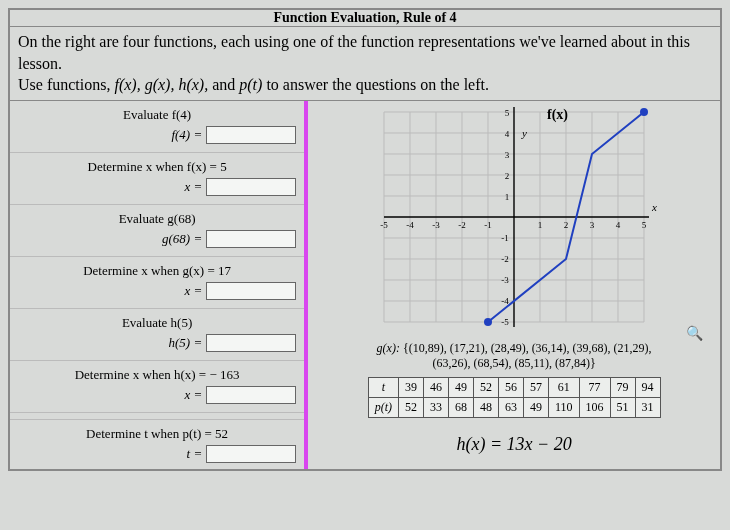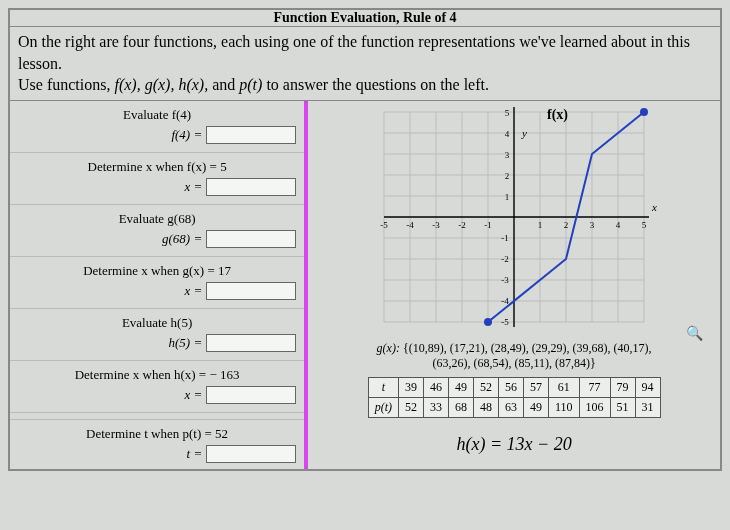--- a/index.html
+++ b/index.html
@@ -254,21 +254,21 @@
         <text x="158" y="30" font-size="11" font-style="italic">y</text>
 
         <polyline points="124,215 202,152 228,47 280,5" fill="none" stroke="#2040c0" stroke-width="2"></polyline>
         <circle cx="124" cy="215" r="4" fill="#2040c0"></circle>
         <circle cx="280" cy="5" r="4" fill="#2040c0"></circle>
       </svg>
 
       <span class="mag">🔍</span>
 
       <div class="gset">
-        <span class="mi">g(x): </span><span>{(10,89), (17,21), (28,49), (29,29), (39,68), (40,17),</span><br>
+        <span class="mi">g(x): </span><span>{(10,89), (17,21), (28,49), (36,14), (39,68), (21,29),</span><br>
         <span>(63,26), (68,54), (85,11), (87,84)}</span>
       </div>
 
       <table class="pt">
         <tbody>
             <tr>
           <th>t</th>
           <td>39</td>
               <td>46</td>
               <td>49</td>

